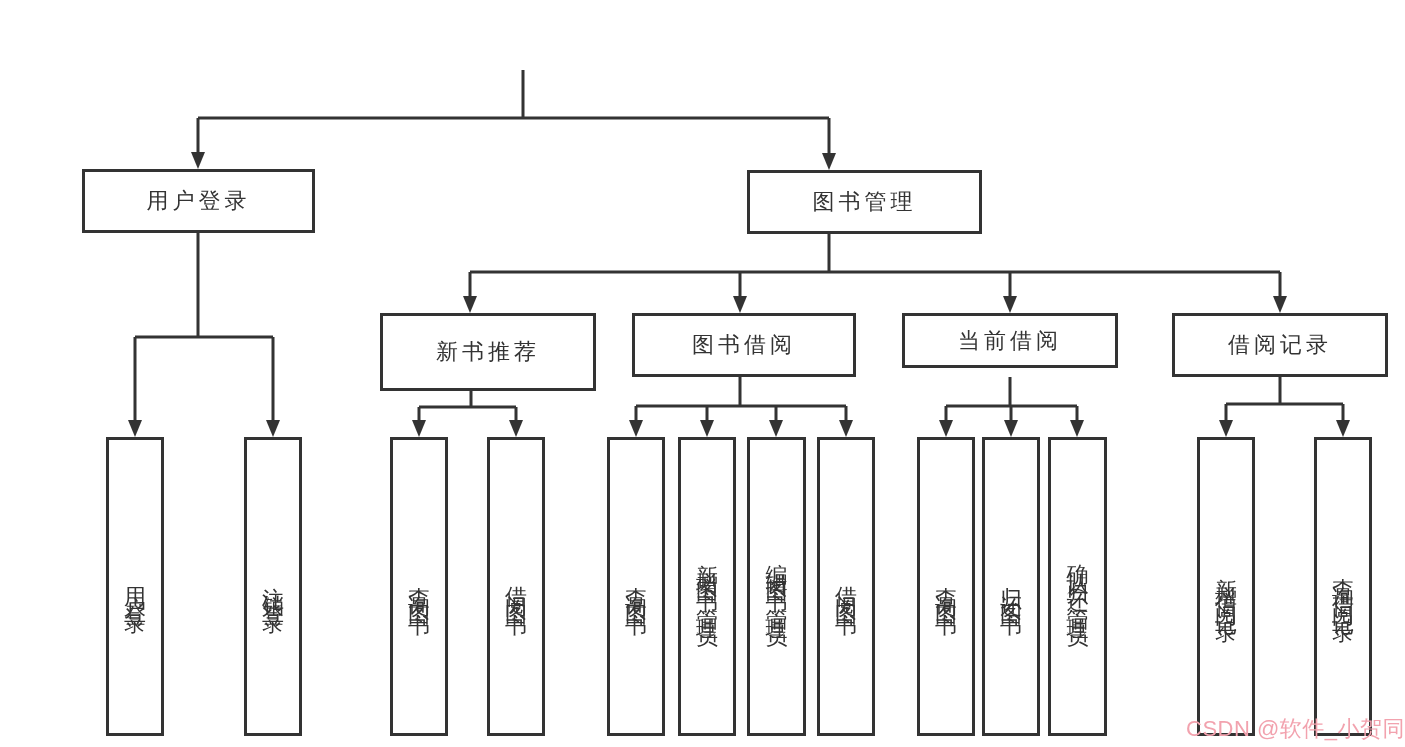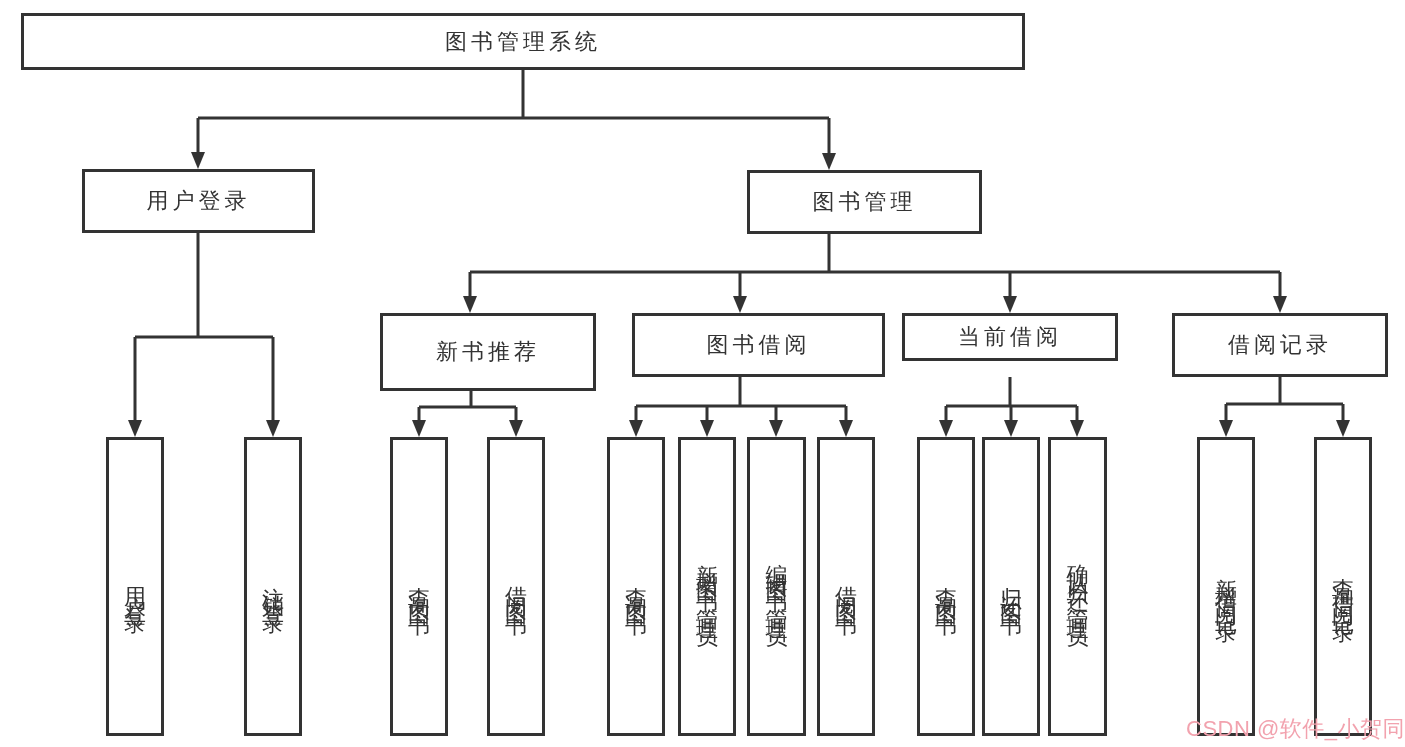--- a/index.html
+++ b/index.html
@@ -89,28 +89,27 @@
       <polygon points="769,420 783,420 776,437"></polygon>
       <polygon points="839,420 853,420 846,437"></polygon>
       <polygon points="939,420 953,420 946,437"></polygon>
       <polygon points="1004,420 1018,420 1011,437"></polygon>
       <polygon points="1070,420 1084,420 1077,437"></polygon>
       <polygon points="1219,420 1233,420 1226,437"></polygon>
       <polygon points="1336,420 1350,420 1343,437"></polygon>
     </g>
   </svg>
 
-  <div class="node h-node" style="left:21px; top:13px; width:1004px; height:57px;">图书管理系统</div>
 
   <div class="node h-node" style="left:82px; top:169px; width:233px; height:64px;">用户登录</div>
   <div class="node h-node" style="left:747px; top:170px; width:235px; height:64px;">图书管理</div>
 
   <div class="node h-node" style="left:380px; top:313px; width:216px; height:78px;text-align:right;">新书推荐</div>
-  <div class="node h-node" style="left:632px; top:313px; width:253px; height:64px;">图书借阅</div>
-  <div class="node h-node" style="left:902px; top:313px; width:216px; height:48px;">当前借阅</div>
+  <div class="node h-node" style="left:632px; top:313px; width:224px; height:64px;">图书借阅</div>
+  <div class="node h-node" style="left:902px; top:313px; width:216px; height:55px;">当前借阅</div>
   <div class="node h-node" style="left:1172px; top:313px; width:216px; height:64px;">借阅记录</div>
 
   <div class="node v-node" style="left:106px; top:437px; width:58px; height:299px;">
     <span class="vtext">用户登录</span>
   </div>
   <div class="node v-node" style="left:244px; top:437px; width:58px; height:299px;">
     <span class="vtext">注销登录</span>
   </div>
 
   <div class="node v-node" style="left:390px; top:437px; width:58px; height:299px;">

